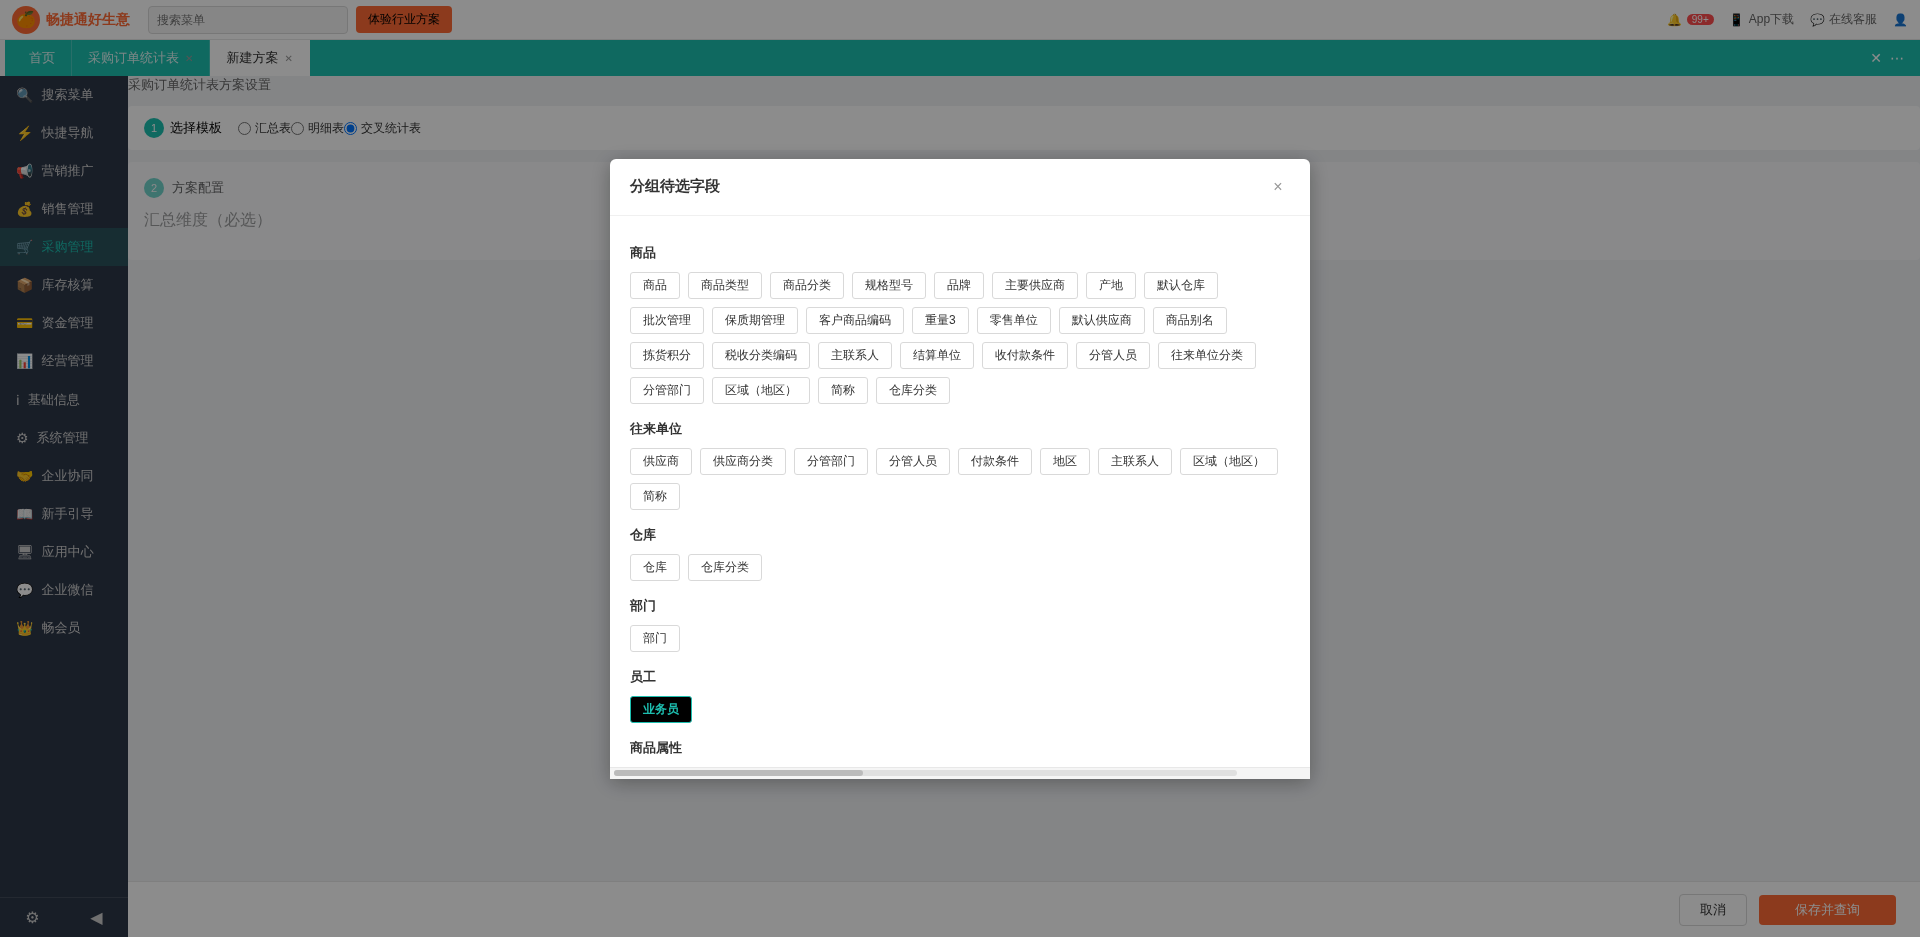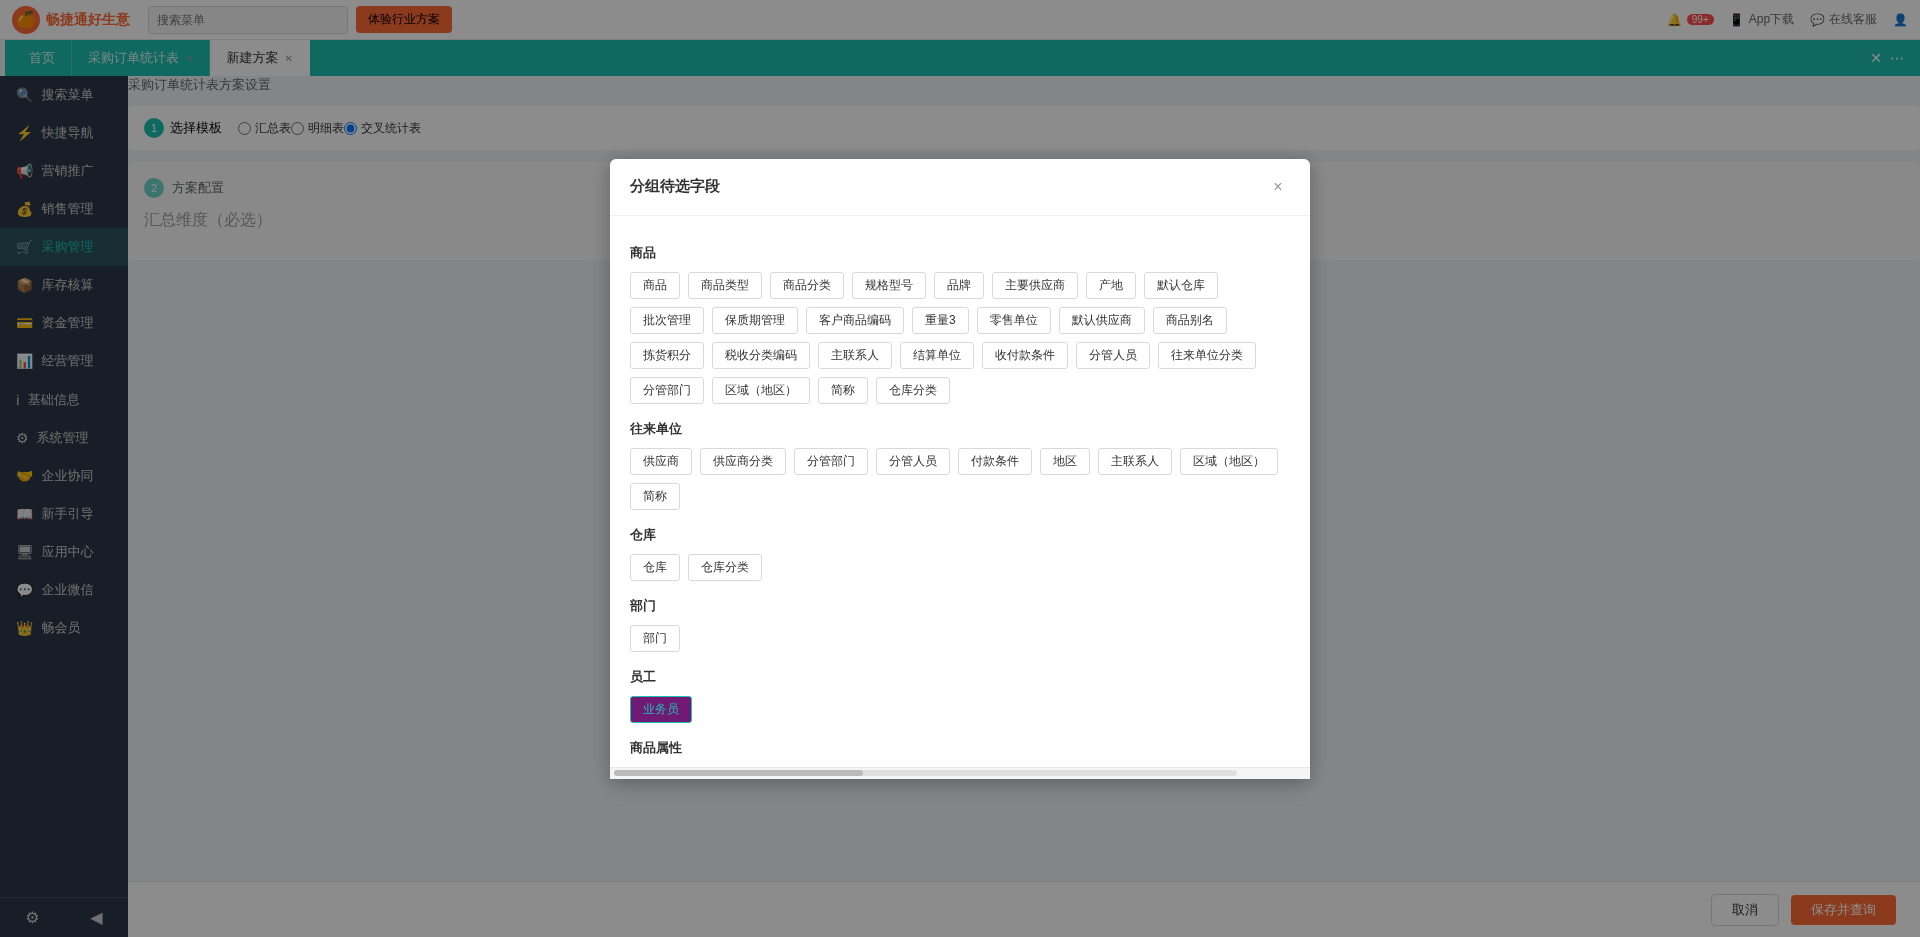--- a/index.html
+++ b/index.html
@@ -203,21 +203,21 @@
     }
     .tag {
       border: 1px solid #d9d9d9;
       border-radius: 3px;
       padding: 4px 12px;
       font-size: 12px;
       color: #333;
       cursor: pointer;
       background: #fff;
     }
-    .tag.selected { border-color: #1dbfb0; color: #1dbfb0; background: #701a75; }
+    .tag.selected { border-color: #1dbfb0; color: #1dbfb0; background: #000000; font-weight: bold; }
 
     
     .modal-footer-bar {
       position: fixed;
       bottom: 0; left: 0; right: 0;
       height: 56px;
       background: #fff;
       border-top: 1px solid #e8e8e8;
       display: flex;
       align-items: center;
@@ -229,21 +229,21 @@
     .btn-cancel {
       padding: 6px 20px;
       border: 1px solid #d9d9d9;
       border-radius: 4px;
       background: #fff;
       color: #333;
       cursor: pointer;
       font-size: 13px;
     }
     .btn-primary {
-      padding: 6px 20px;
+      padding: 6px 36px;
       border: none;
       border-radius: 4px;
       background: #ff6b35;
       color: #fff;
       cursor: pointer;
       font-size: 13px;
     }
 
     
     .page-header { margin-bottom: 12px; color: #666; font-size: 13px; }

